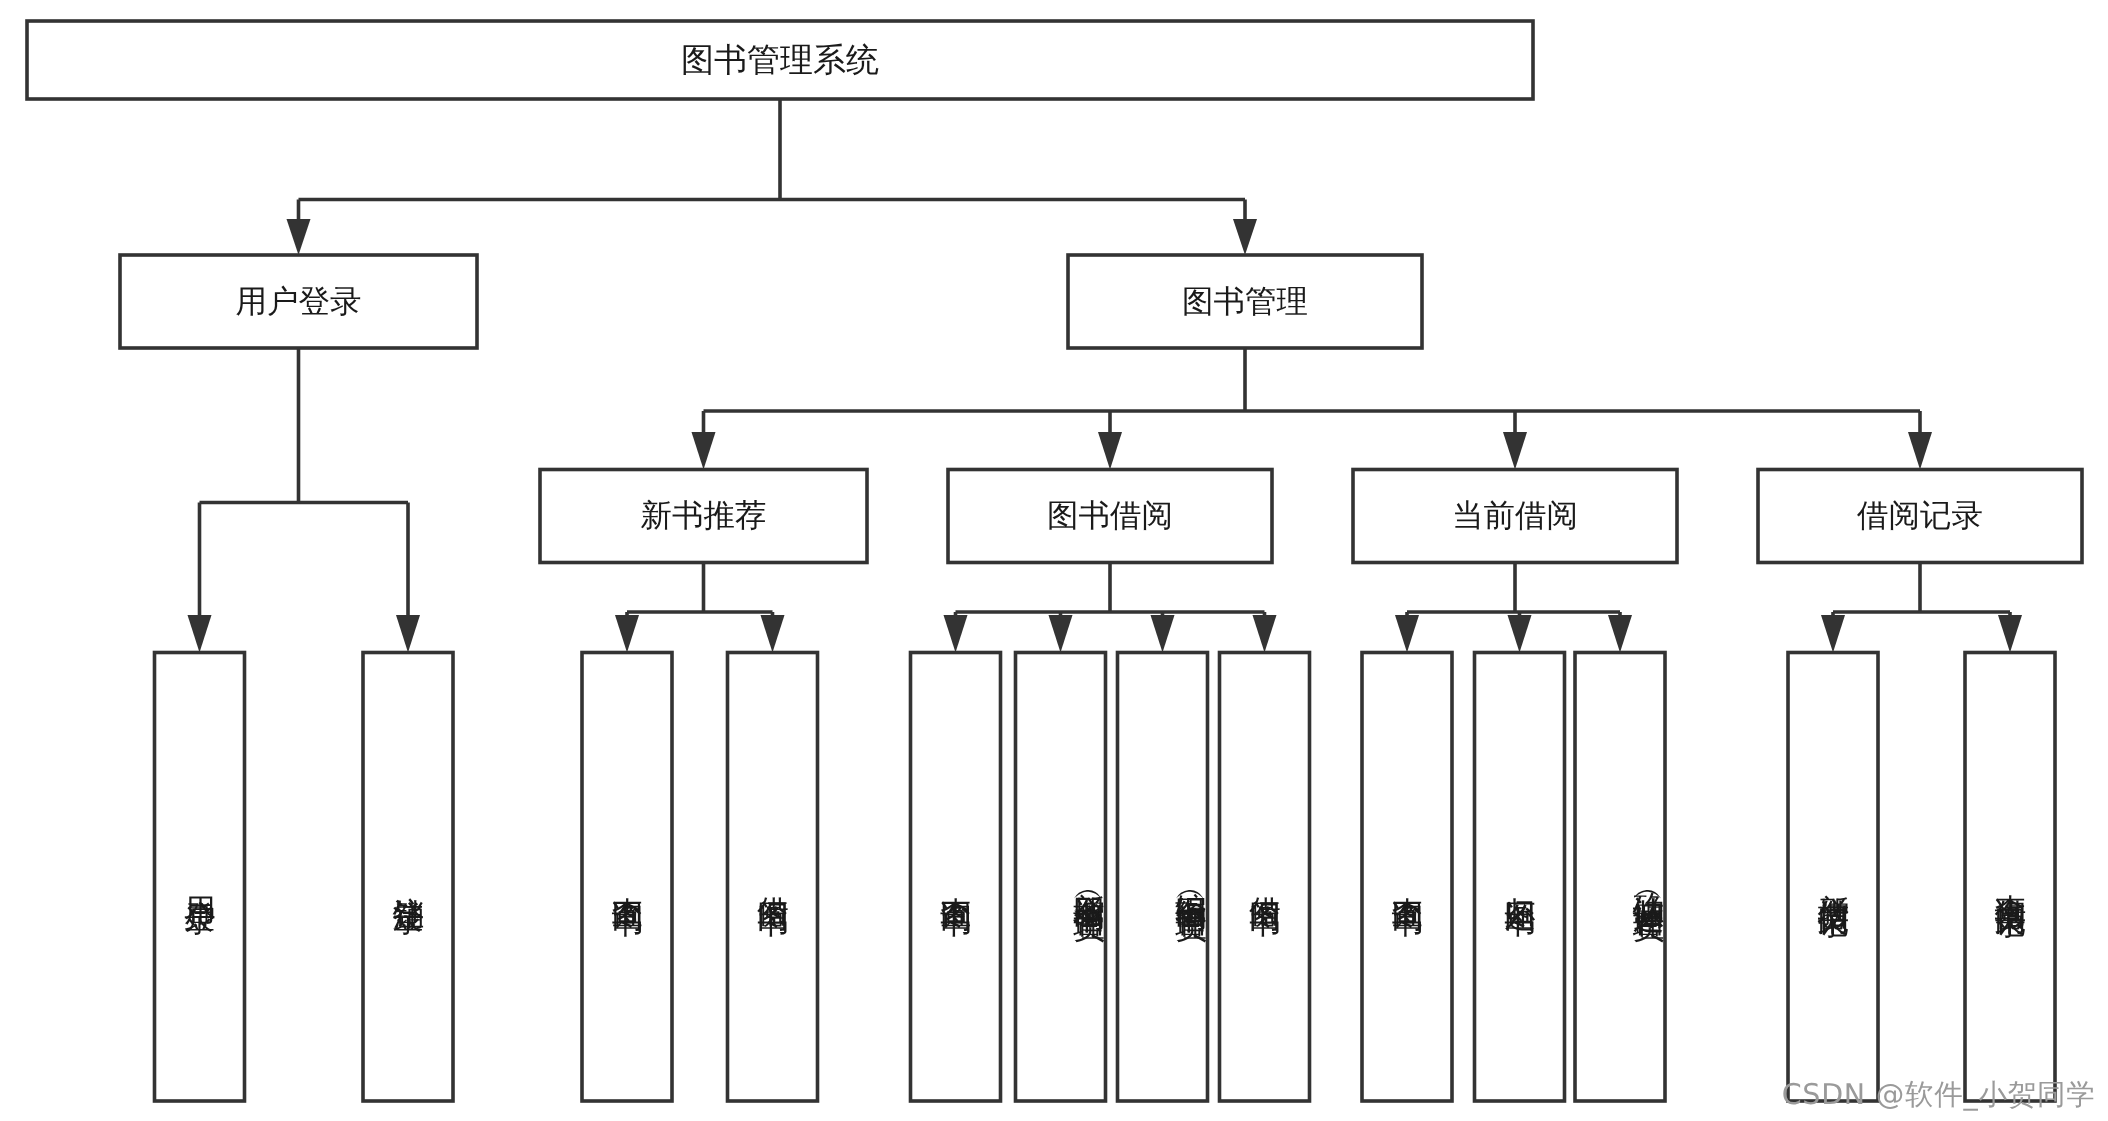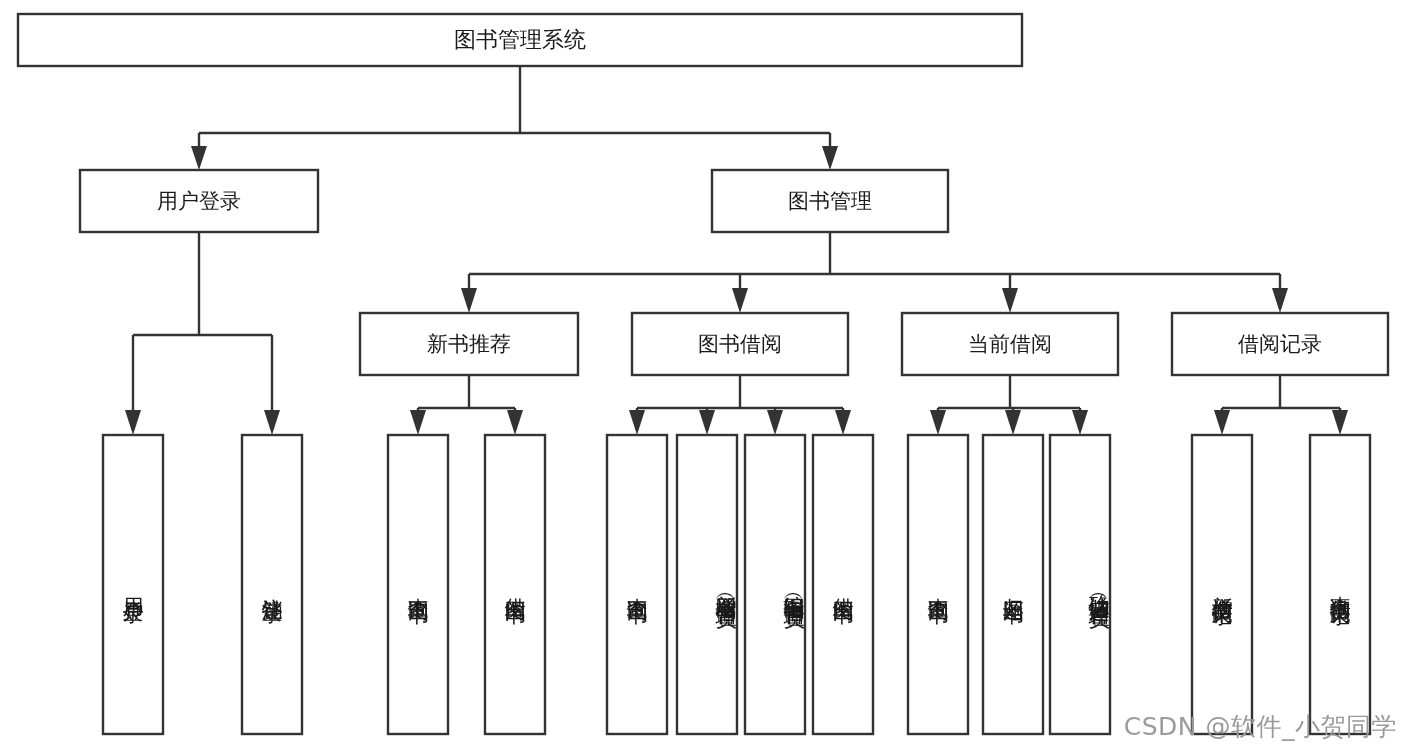--- a/index.html
+++ b/index.html
@@ -66,21 +66,21 @@
     pointer-events: none;
   }
   .vlabel.centered {
     align-items: center;
   }
   .watermark {
     position: absolute;
     right: 8px;
     bottom: 4px;
     font-family: "DejaVu Sans", "Liberation Sans", sans-serif;
-    font-size: 25px;
+    font-size: 19px;
     color: #9a9a9a;
     white-space: nowrap;
     letter-spacing: 0.5px;
   }
 </style>
 </head>
 <body>
 
 <div id="diagram-root">
 

